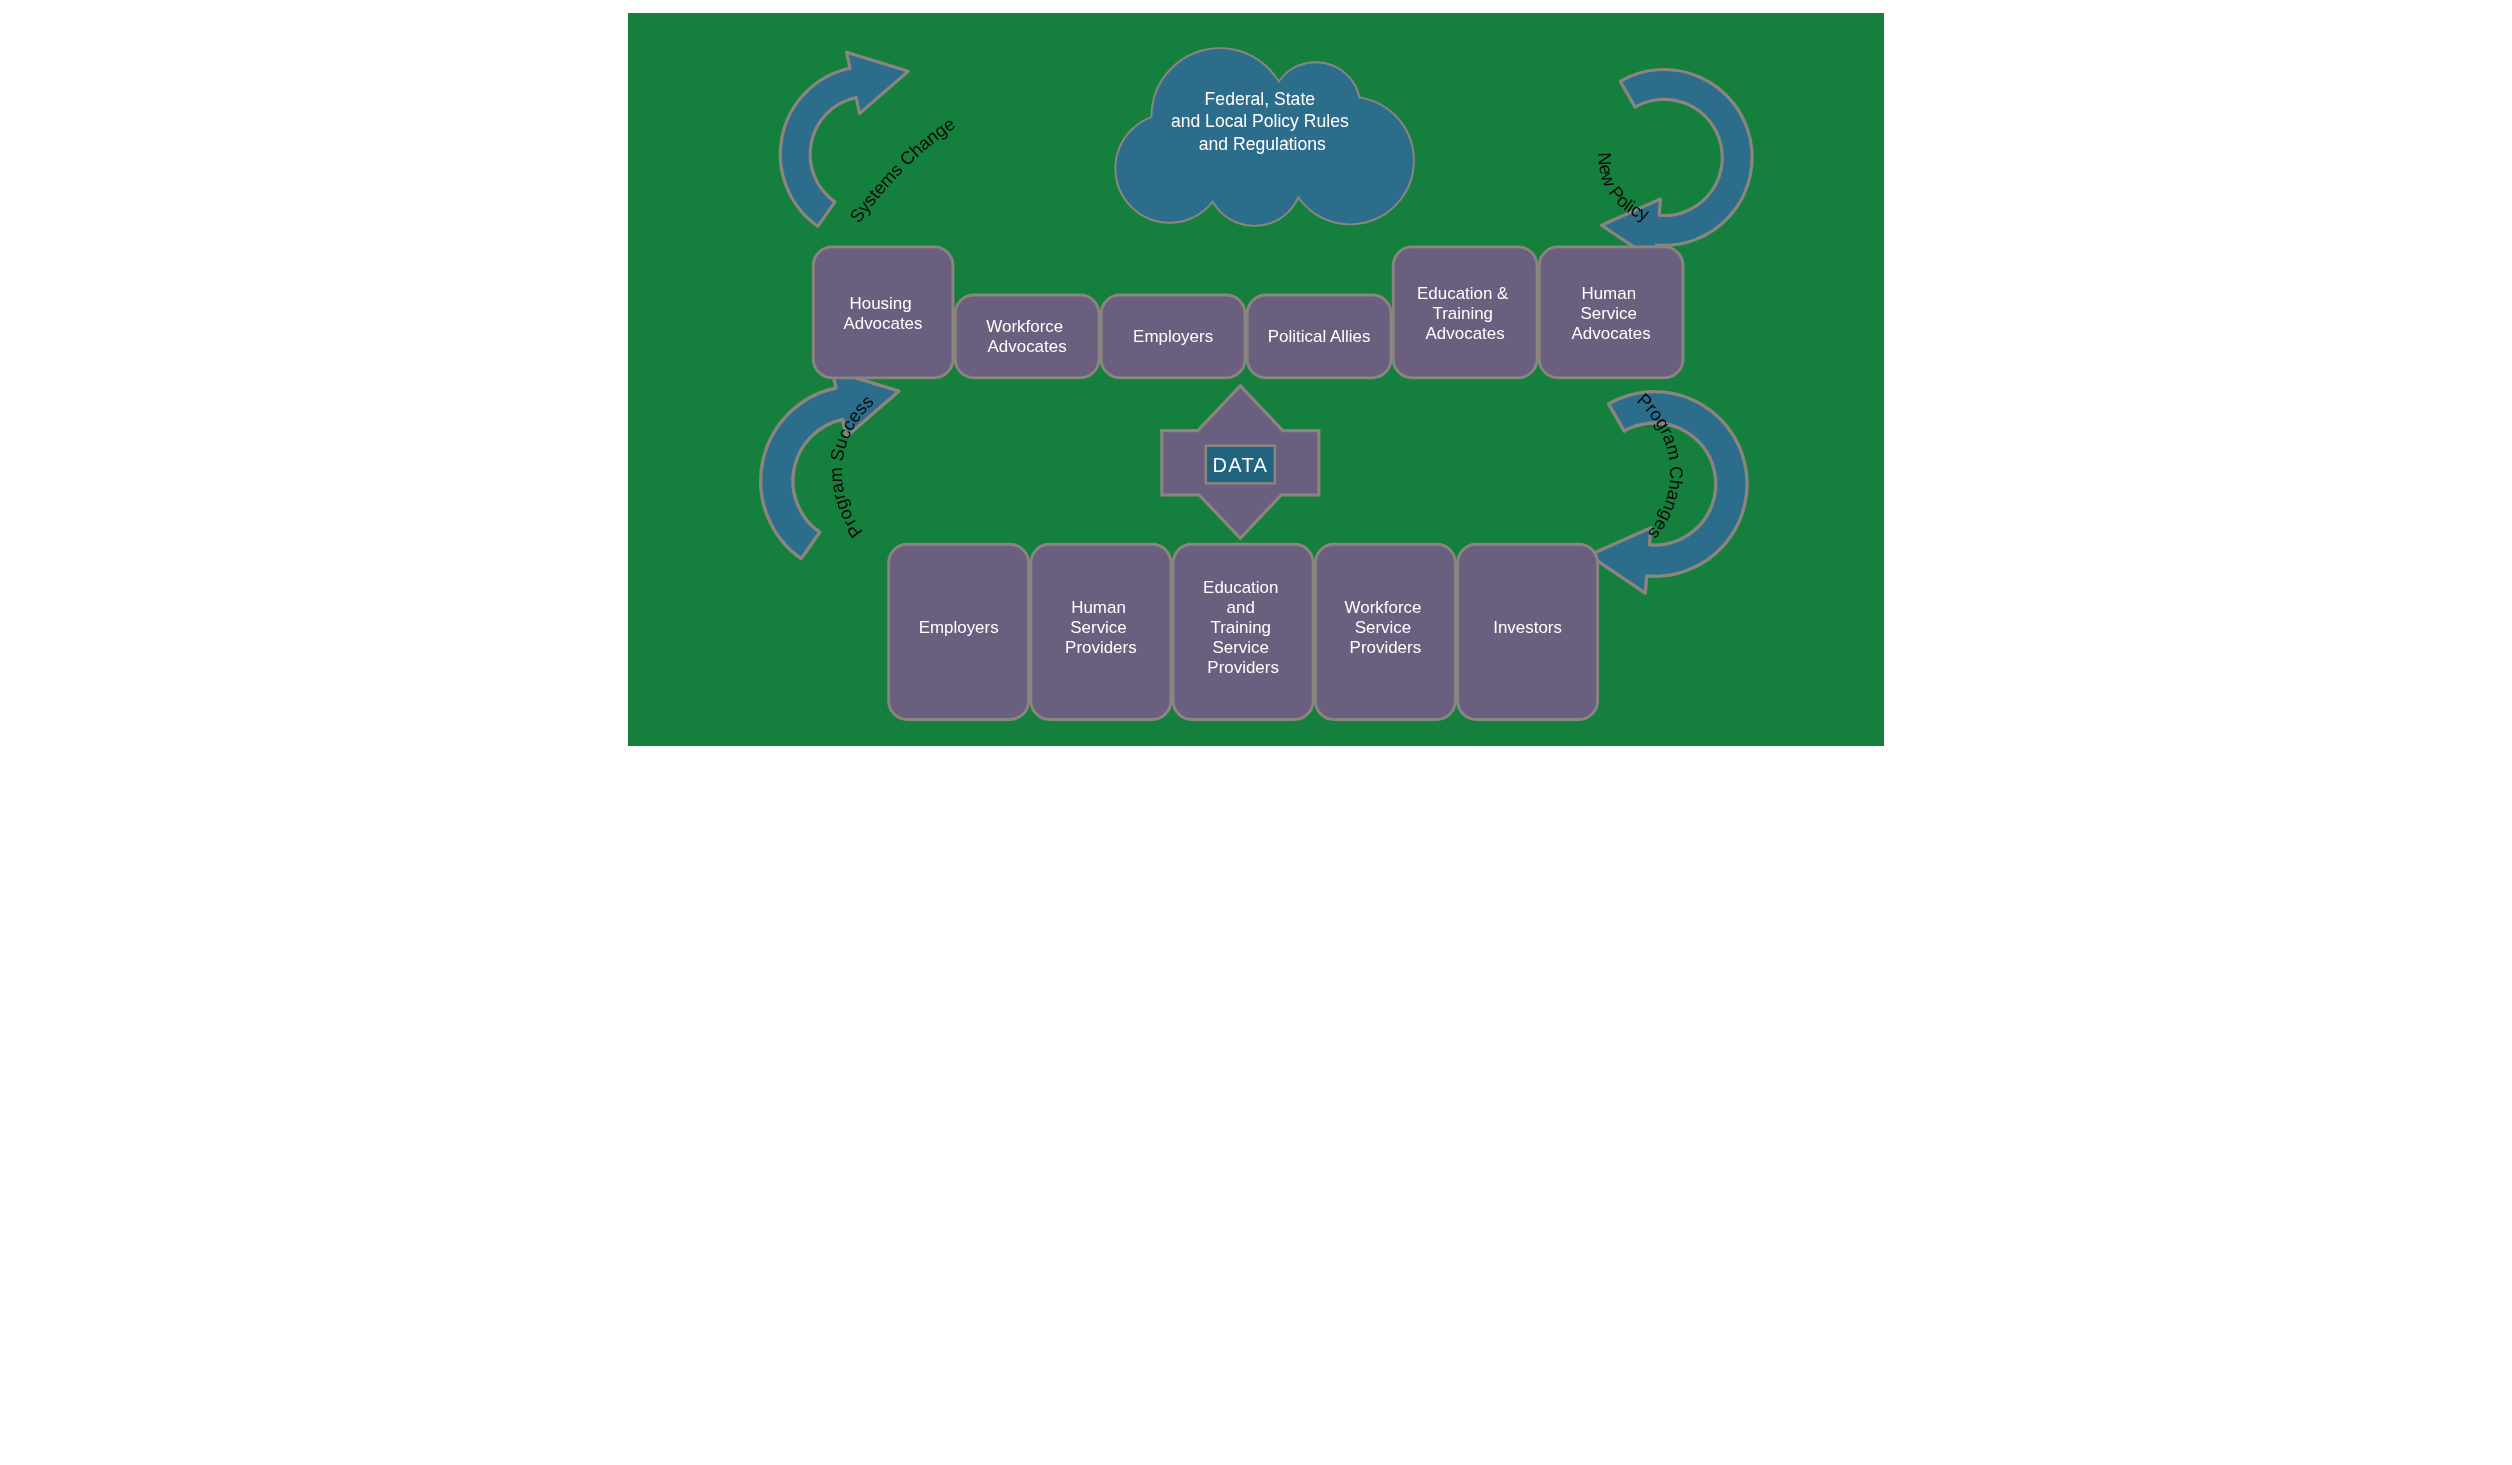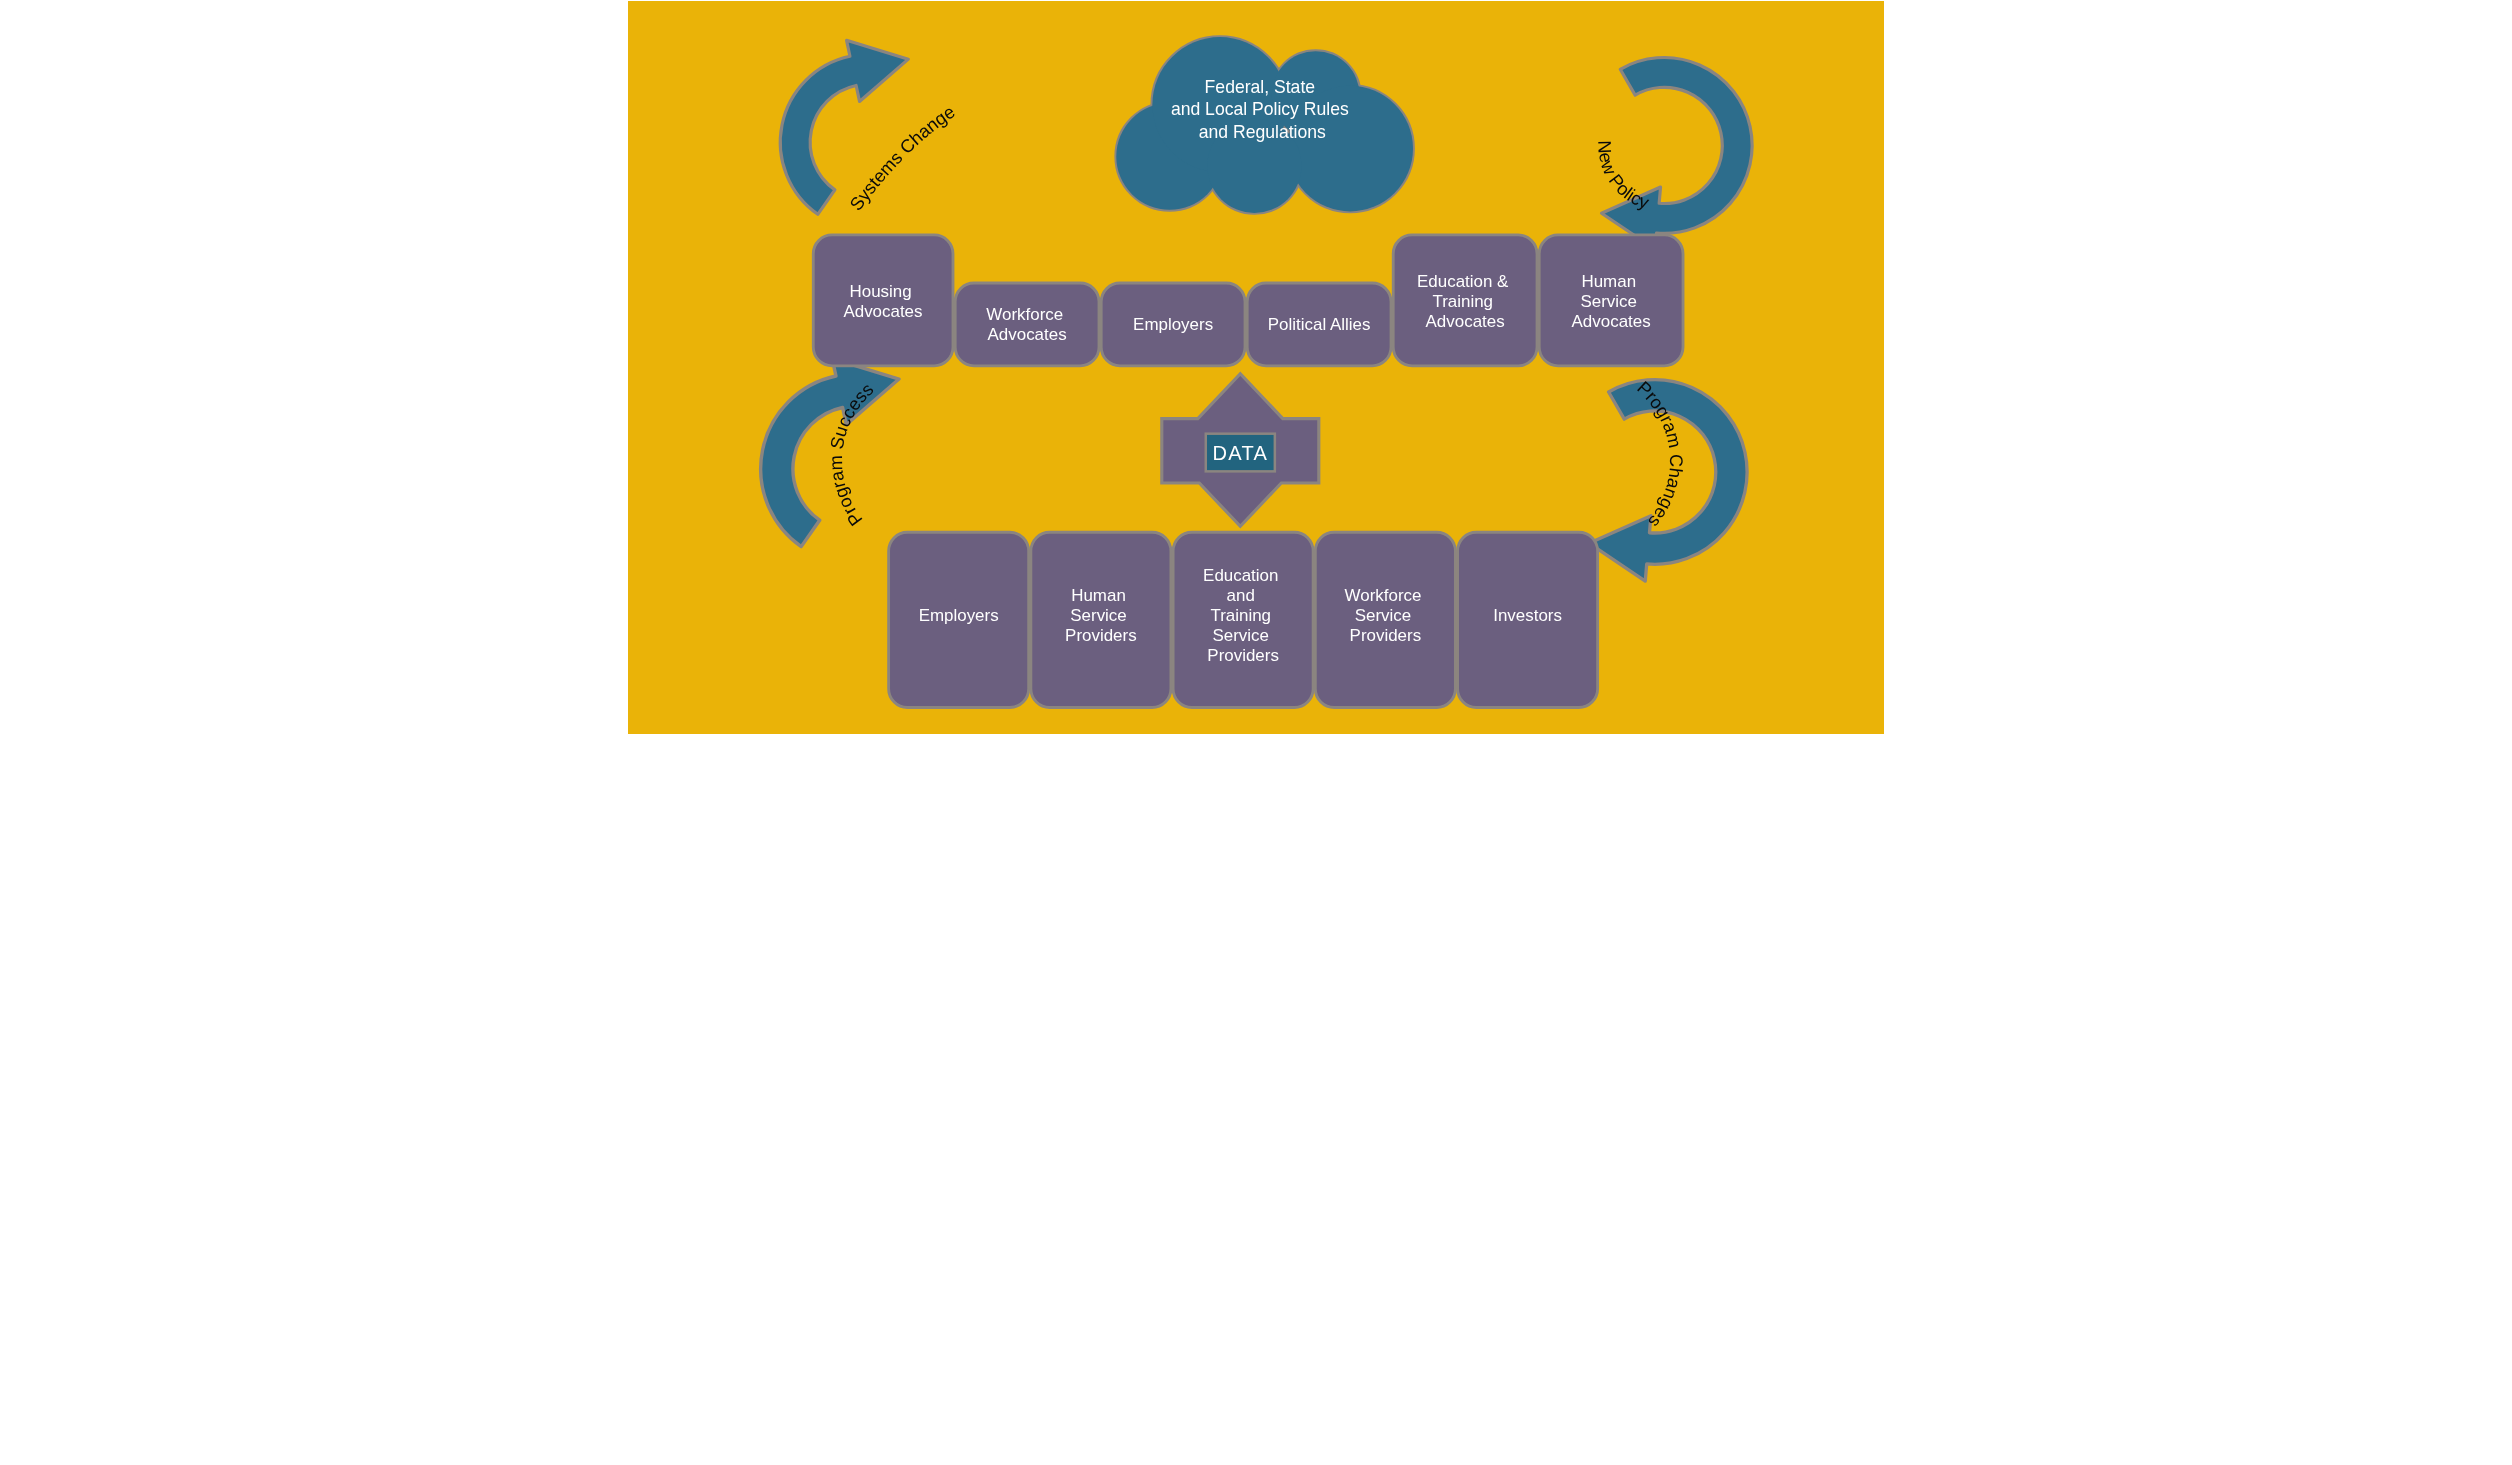--- a/index.html
+++ b/index.html
@@ -3,22 +3,22 @@
 <meta charset="utf-8">
 <style>
   html, body {
     margin: 0;
     padding: 0;
     background: #ffffff;
   }
   .stage {
     width: 100%;
     max-width: 1256px;
-    margin: 1px auto;
-    background: #eab308;
+    margin: 13px auto;
+    background: #15803d;
   }
   svg {
     display: block;
     width: 100%;
     height: auto;
     font-family: "Liberation Sans", sans-serif;
   }
   .shape-box {
     fill: #6B5F7F;
     stroke: #8B8580;

